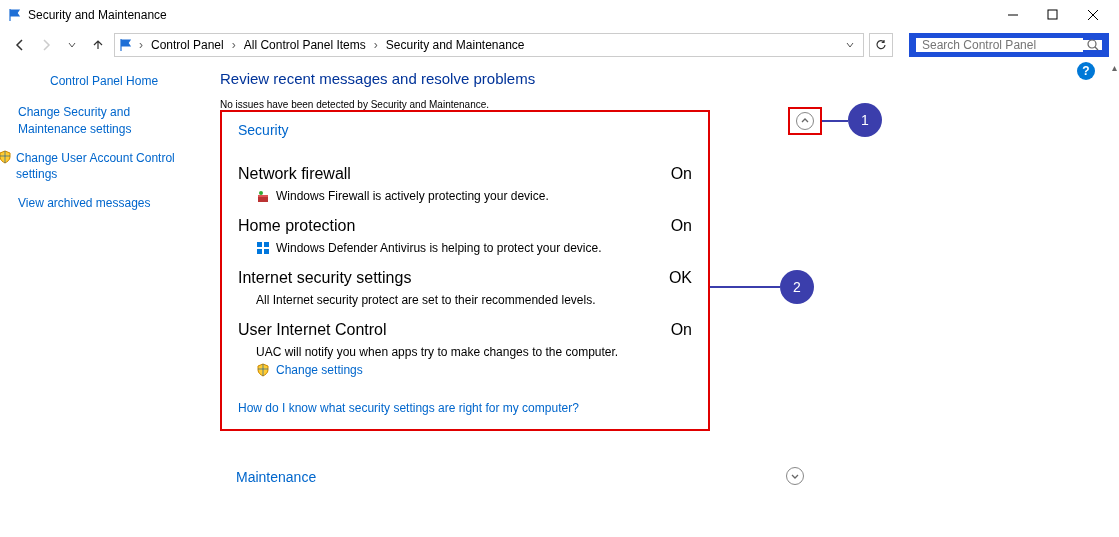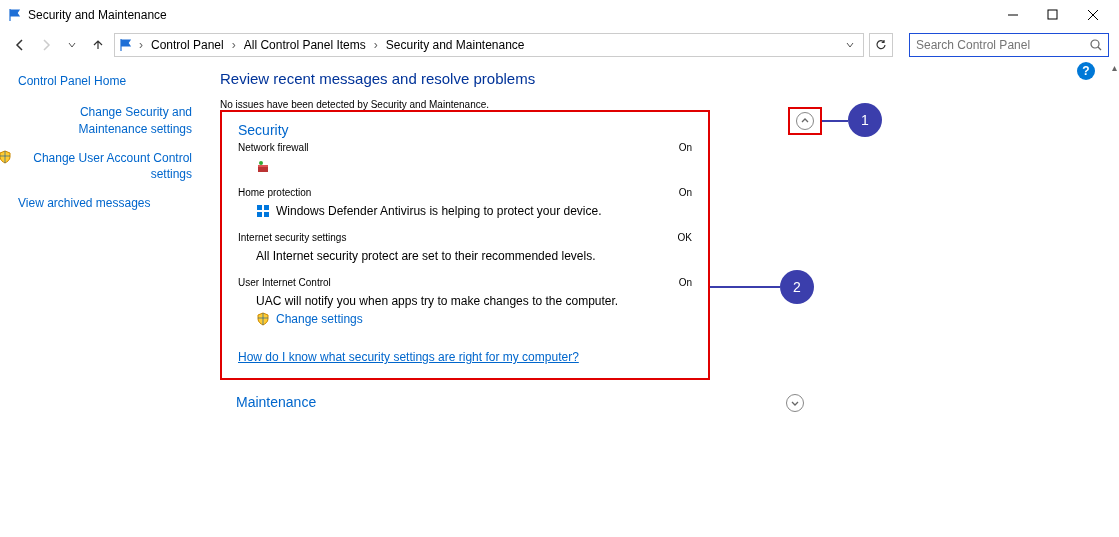--- a/index.html
+++ b/index.html
@@ -16,48 +16,48 @@
     .navbar { display: flex; align-items: center; height: 30px; padding: 4px 10px; gap: 6px; }
     .nav-arrows { display: flex; align-items: center; gap: 6px; }
     .nav-btn { width: 20px; height: 20px; display:flex; align-items:center; justify-content:center; cursor:pointer; color:#555; }
     .nav-btn.disabled { color:#bbb; }
     .addressbar { flex:1; display:flex; align-items:center; border:1px solid #ccc; height:24px; padding:0 4px; gap:4px; }
     .addressbar .crumb { cursor:pointer; padding:0 2px; }
     .addressbar .sep { color:#666; padding:0 2px; }
     .addr-trail { flex:1; }
     .addr-drop { color:#666; cursor:pointer; padding:0 4px; }
     .refresh-btn { width:24px; height:24px; border:1px solid #ccc; display:flex; align-items:center; justify-content:center; cursor:pointer; margin-left:-1px; }
-    .searchbox { display:flex; align-items:center; border:1px solid #1d4ed8; height:24px; width:200px; margin-left:10px; }
+    .searchbox { display:flex; align-items:center; border:7px solid #1d4ed8; height:24px; width:200px; margin-left:10px; }
     .searchbox input { border:none; outline:none; flex:1; font-size:12px; padding:0 6px; color:#555; }
     .searchbox .search-icon { width:24px; display:flex; align-items:center; justify-content:center; color:#666; border:none; cursor: pointer;}
     
     
     .body { display:flex; height: calc(100% - 60px); position:relative; }
     .sidebar { width: 210px; padding: 14px 18px; }
-    .sidebar .home-link { color:#0066cc; font-size:12px; cursor:pointer; display:block; margin-bottom:16px; }
+    .sidebar .home-link { color:#0066cc; font-size:12px; cursor:pointer; display:block; margin-bottom:16px;margin-left:32px; }
     .sidebar .task-link { color:#0066cc; font-size:12px; cursor:pointer; display:flex; margin-bottom:12px; line-height:1.4; }
     .sidebar .task-link .shield-small { margin-right:4px; flex-shrink:0; }
-    .sidebar .task-link span.text { display:inline;text-align:right; }
+    .sidebar .task-link span.text { display:inline; }
     
     .main { flex:1; padding: 10px 40px 10px 10px; position:relative; }
     .main-title { color:#003399; font-size:15px; margin-bottom:12px; }
     .main-sub { font-size:10px; }
     
     .red-box { border:2px solid #e00000; padding: 10px 16px 14px 16px; position:relative; width:490px; }
-    .section-header { color:#0066cc; font-size:14px; margin-bottom:4px; }
+    .section-header { color:#0066cc; font-size:14px; margin-bottom:27px; }
     
     .sec-item { margin-bottom:14px; }
-    .sec-item .item-row { display:flex; justify-content:space-between; font-size:10px; }
+    .sec-item .item-row { display:flex; justify-content:space-between; font-size:16px; }
     .sec-item .item-desc { display:flex; align-items:center; gap:6px; margin-top:6px; margin-left:18px; font-size:12px; }
     .sec-link-row { display:flex; align-items:center; gap:6px; margin-left:18px; margin-top:4px; }
     .sec-link-row a { color:#0066cc; font-size:12px; cursor:pointer; text-decoration:none; }
     
-    .help-link { color:#0066cc; font-size:12px; text-decoration:underline; cursor:pointer; display:inline-block; margin-top:10px; }
-    
-    .maintenance-bar { display:flex; align-items:flex-start; justify-content:space-between; width:600px; height:40px; margin-top:14px; padding:0 16px; }
+    .help-link { color:#0066cc; font-size:12px; cursor:pointer; display:inline-block; margin-top:10px; }
+    
+    .maintenance-bar { display:flex; align-items:flex-end; justify-content:space-between; width:600px; height:40px; margin-top:14px; padding:0 16px; }
     .maintenance-bar .label { color:#0066cc; font-size:14px; }
     
     .chevron-circle { width:18px; height:18px; border:1px solid #888; border-radius:50%; display:flex; align-items:center; justify-content:center; color:#666; cursor:pointer; background:#fff; }
     
     
     .callout-group { position:absolute; }
     .callout-circle { width:34px; height:34px; border-radius:50%; background:#3b3eac; color:#fff; display:flex; align-items:center; justify-content:center; font-size:14px; font-weight:500; }
     .red-small-box { border:2px solid #e00000; width:34px; height:28px; display:flex; align-items:center; justify-content:center; }
     .conn-line { background:#3b3eac; position:absolute; }
     
@@ -193,20 +193,21 @@
             <span>On</span>
           </div>
           <div class="item-desc">
             <span>
                 <svg width="14" height="14">
                   <rect x="2" y="6" width="10" height="7" fill="#b33"></rect>
                   <rect x="2" y="6" width="10" height="2" fill="#d55"></rect>
                   <circle cx="5" cy="4" r="2" fill="#3a3"></circle>
                 </svg>
               </span>
+            <span>Windows Firewall is actively protecting your device.</span>
           </div>
         </div>
         
         <div class="sec-item">
           <div class="item-row">
             <span>Home protection</span>
             <span>On</span>
           </div>
           <div class="item-desc">
             <span>

